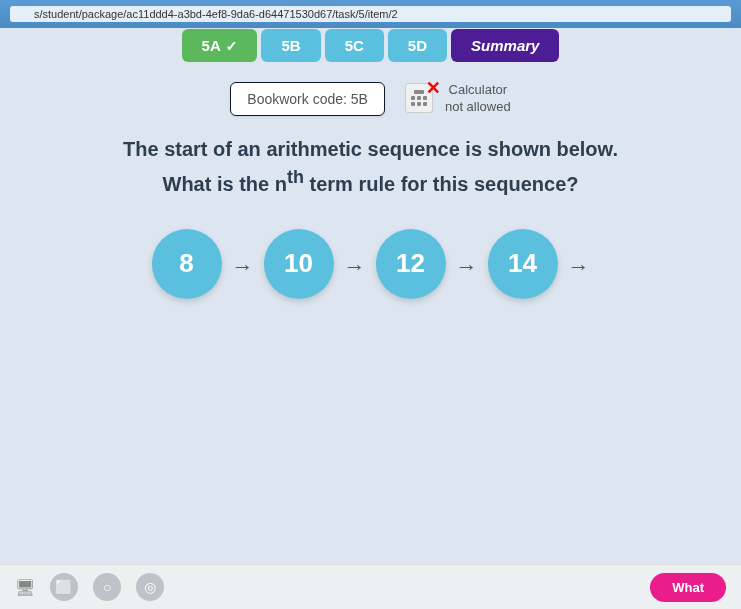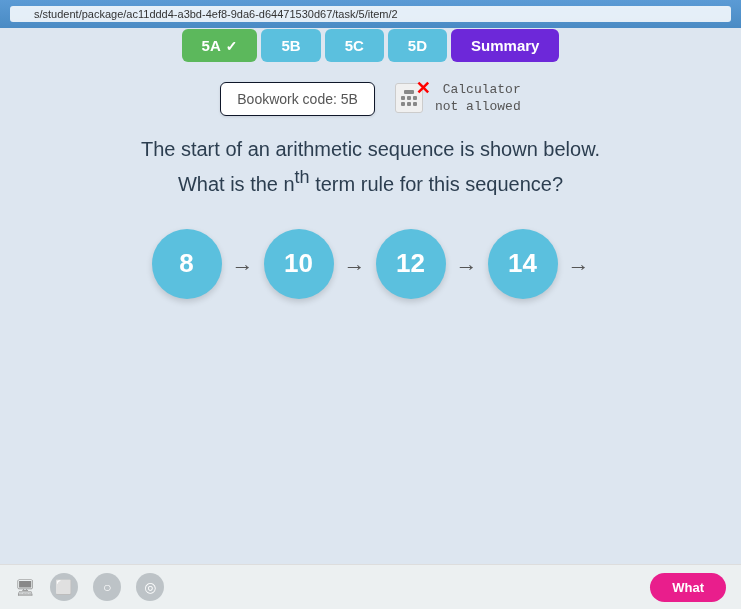--- a/index.html
+++ b/index.html
@@ -65,22 +65,23 @@
       display: flex;
       align-items: center;
       gap: 5px;
     }
 
     .tab-blue {
       background: #5bc0de;
     }
 
     .tab-summary {
-      background: #6d28d9;
-      font-weight: bold;
+      background: #4c1d95;
+      font-weight: bold;
+      font-style: italic;
     }
 
     .checkmark {
       font-size: 14px;
     }
 
     
     .info-row {
       display: flex;
       align-items: center;
@@ -148,36 +149,36 @@
       position: absolute;
       top: -4px;
       right: -4px;
       color: red;
       font-size: 18px;
       font-weight: bold;
       line-height: 1;
     }
 
     .calc-label {
-      text-align: right;
+      text-align: center;
       line-height: 1.3;
-      font-family: Liberation Mono, monospace;
     }
 
     
     .question-area {
       text-align: center;
       margin-bottom: 30px;
       padding: 0 40px;
     }
 
     .question-text {
       font-size: 20px;
       color: #2c3e50;
       line-height: 1.5;
+      font-weight: bold;
     }
 
     .question-text sup {
       font-size: 18px;
     }
 
     
     .sequence-row {
       display: flex;
       align-items: center;

